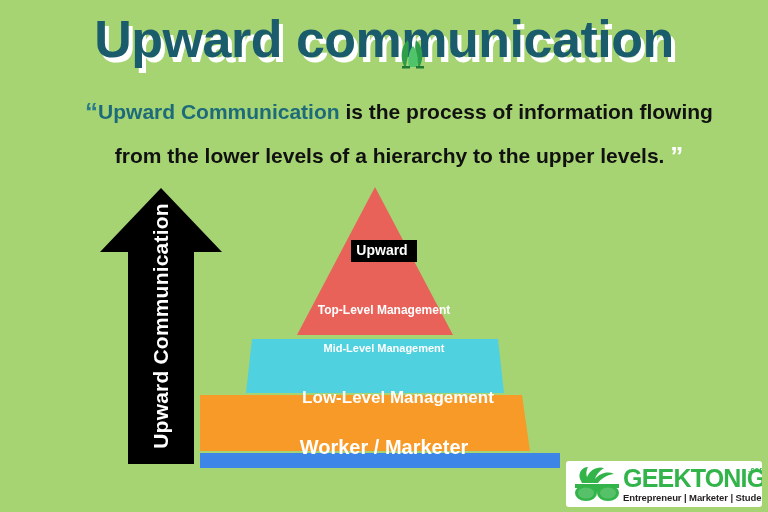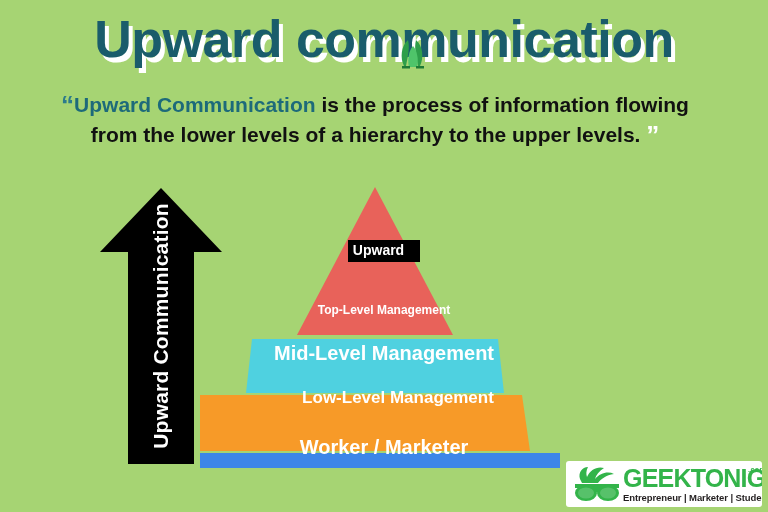--- a/index.html
+++ b/index.html
@@ -52,27 +52,27 @@
     left: 398px;
     top: 28px;
     width: 30px;
     height: 34px;
     pointer-events: none;
   }
 
   
   #subtitle {
     position: absolute;
-    left: 10px;
+    left: 34px;
     top: 90px;
     width: 730px;
     text-align: center;
     font-size: 21px;
     font-weight: bold;
-    line-height: 30px;
+    line-height: 43px;
     color: #111111;
   }
   #subtitle .accent {
     color: #1d6a7a;
   }
   #subtitle .qopen {
     color: #2b7b8c;
     font-size: 26px;
     vertical-align: -2px;
   }
@@ -129,34 +129,34 @@
   #label-apex {
     left: 0;
     top: 240px;
     width: 768px;
     line-height: 19px;
     font-size: 14px;
   }
   #label-apex .hl {
     background: #000000;
     color: #ffffff;
-    padding: 1px 16px 2px 5px;
+    padding: 1px 9px 2px 5px;
     display: inline-block;
   }
   #label-top {
     left: 0;
     top: 303px;
     width: 768px;
     font-size: 12px;
   }
   #label-mid {
     left: 0;
     top: 342px;
     width: 768px;
-    font-size: 20px;
+    font-size: 11px;
   }
   #label-low {
     left: 14px;
     top: 388px;
     width: 768px;
     font-size: 17px;
   }
   #label-base {
     left: 0;
     top: 436px;

